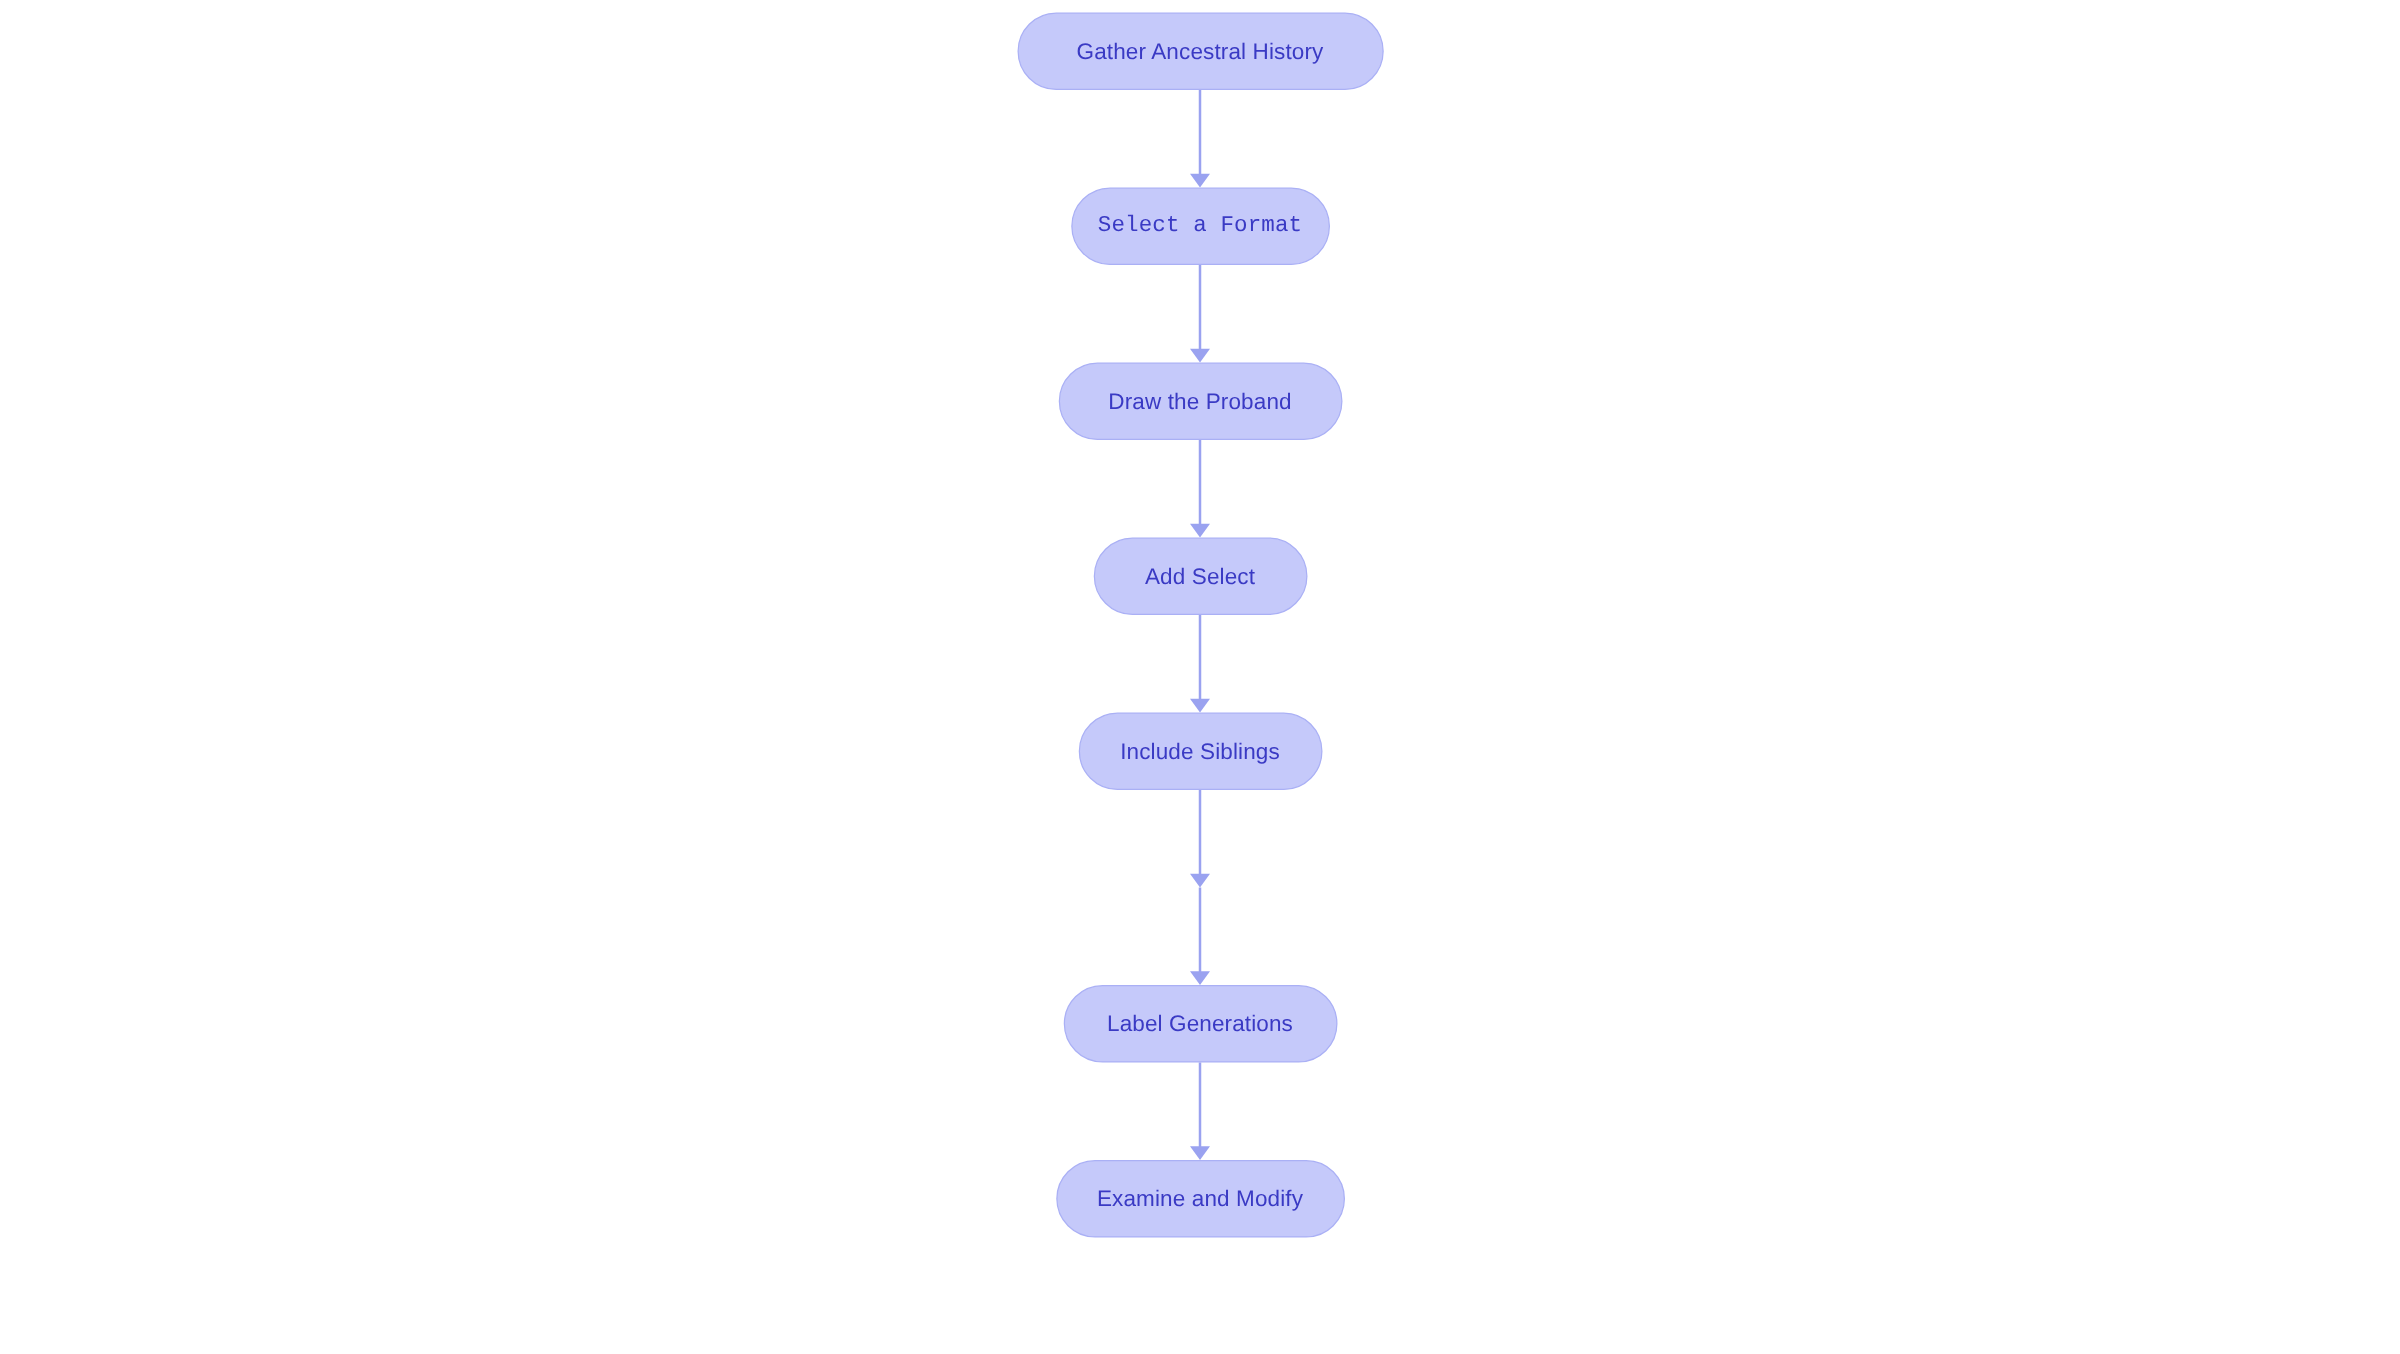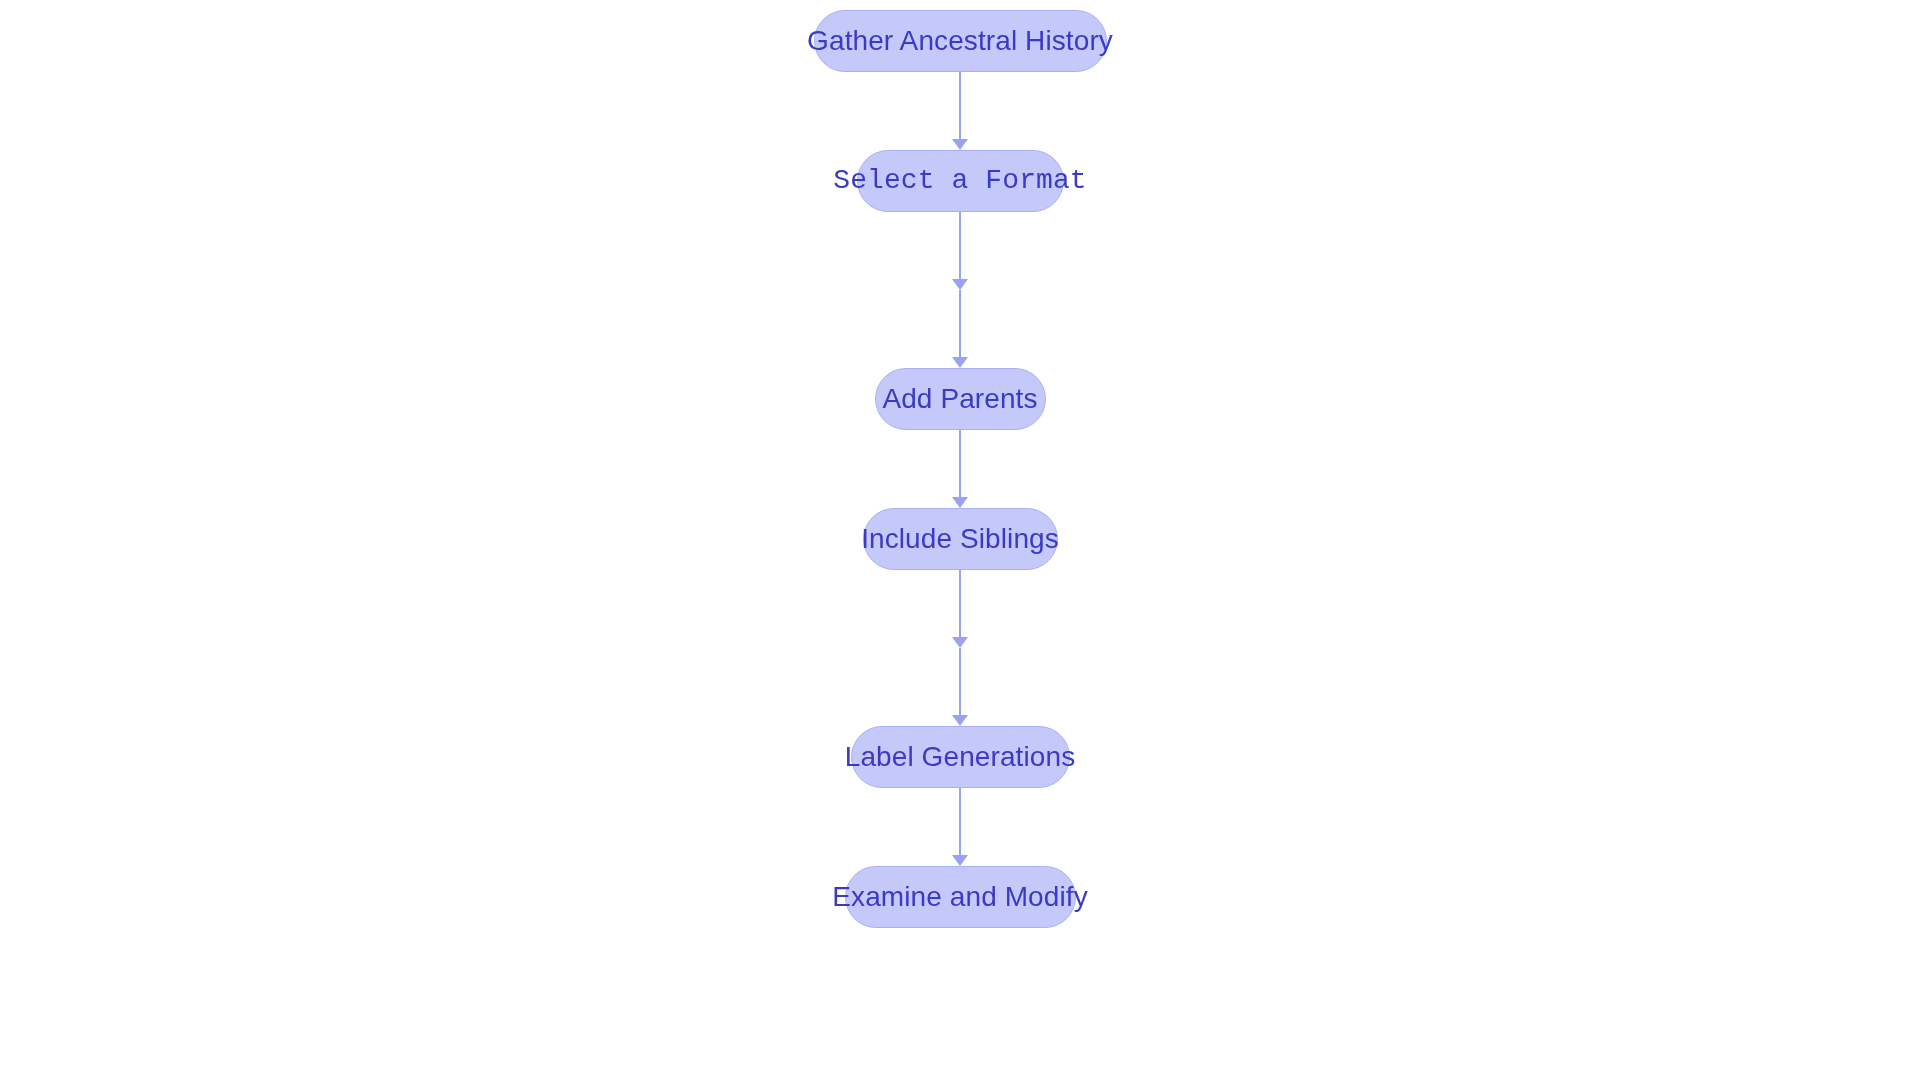--- a/index.html
+++ b/index.html
@@ -33,21 +33,21 @@
     position: relative;
     box-sizing: border-box;
     display: flex;
     align-items: center;
     justify-content: center;
     height: 62px;
     border-radius: 31px;
     background: #c5c9fa;
     border: 1.4px solid #aab0f5;
     color: #3a3ac4;
-    font-size: 28px;
+    font-size: 18px;
     font-weight: 400;
     letter-spacing: 0.1px;
     white-space: nowrap;
     padding: 0 34px;
   }
   .node-label {
     display: block;
     line-height: 1;
   }
   .connector {
@@ -94,28 +94,31 @@
 
     <div class="node" style="width:207px;font-family:Liberation Mono, monospace;">
       <span class="node-label">Select a Format</span>
     </div>
 
     <div class="connector">
       <div class="stem"></div>
       <div class="head"></div>
     </div>
 
+    <div class="node" style="width:227px;">
+      <span class="node-label">Draw the Proband</span>
+    </div>
 
     <div class="connector">
       <div class="stem"></div>
       <div class="head"></div>
     </div>
 
     <div class="node" style="width:171px;">
-      <span class="node-label">Add Parents</span>
+      <span class="node-label">Add Select</span>
     </div>
 
     <div class="connector">
       <div class="stem"></div>
       <div class="head"></div>
     </div>
 
     <div class="node" style="width:195px;">
       <span class="node-label">Include Siblings</span>
     </div>

